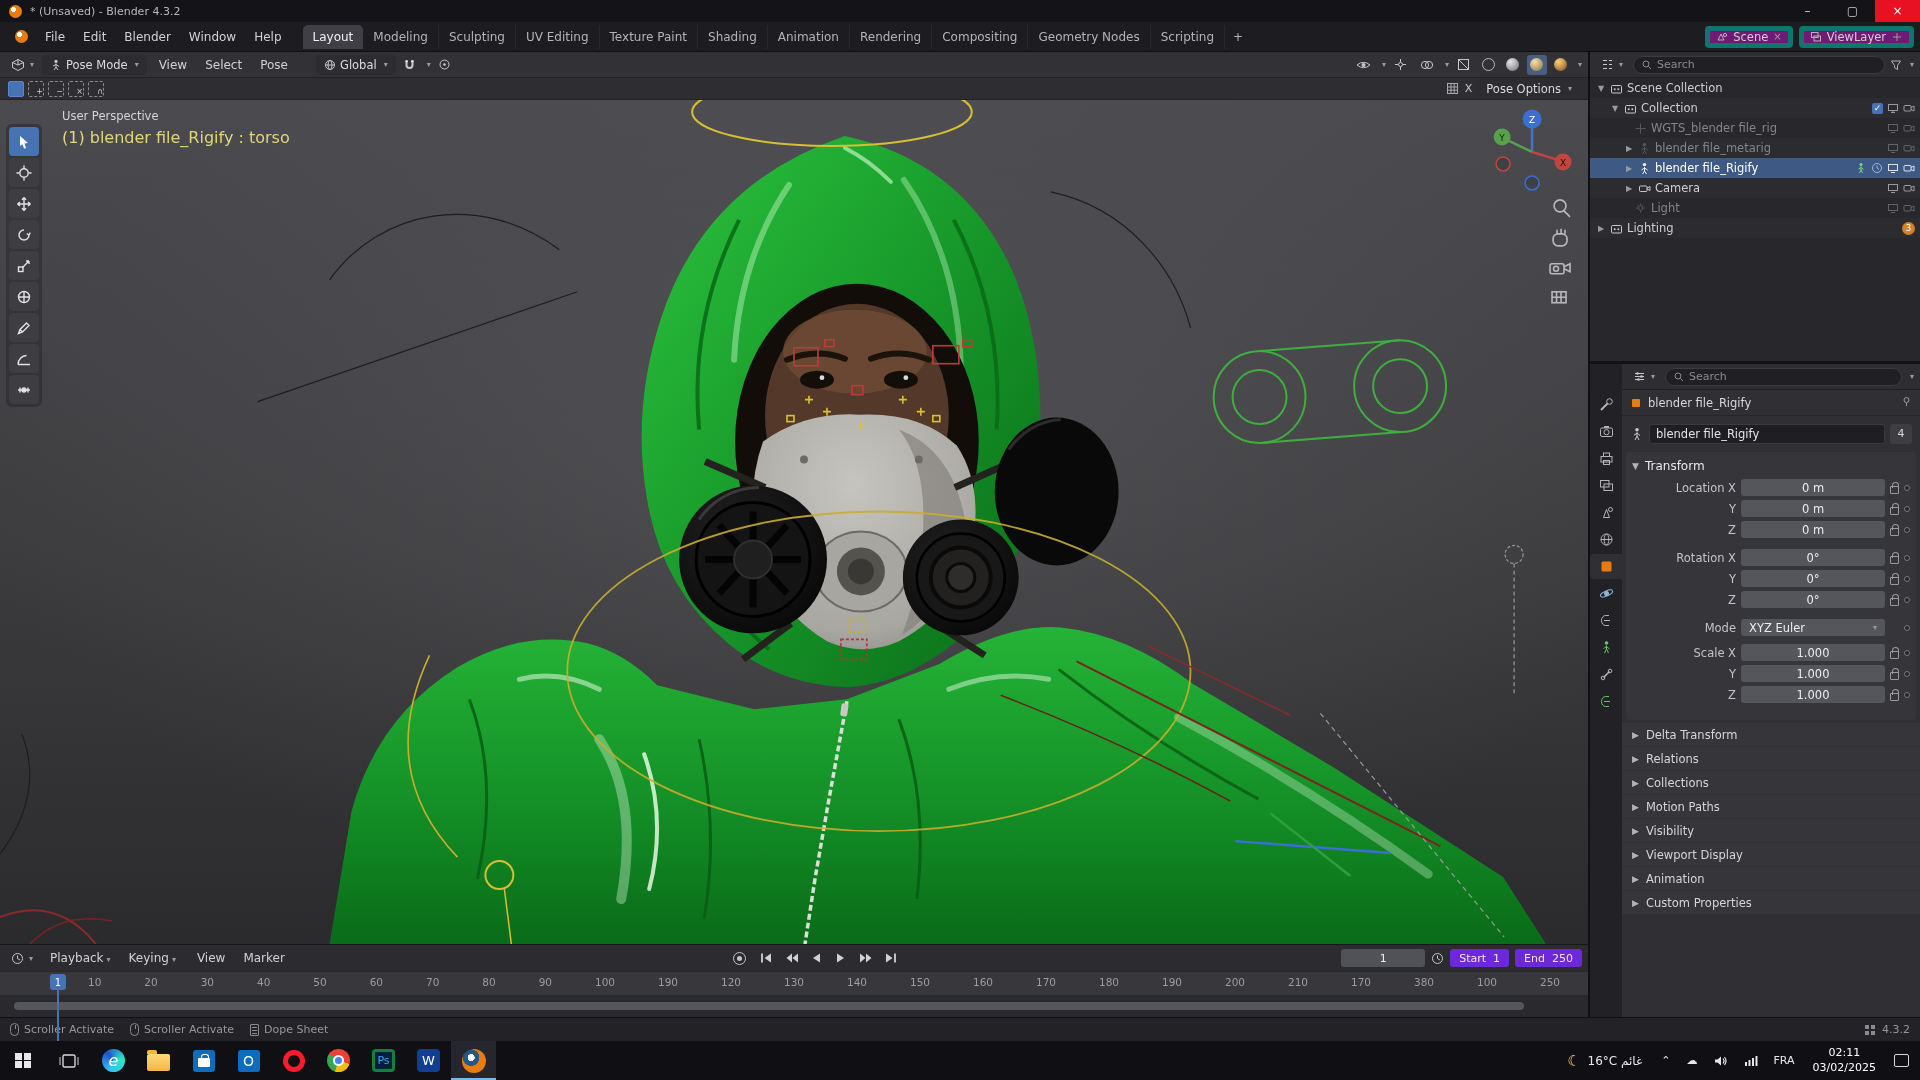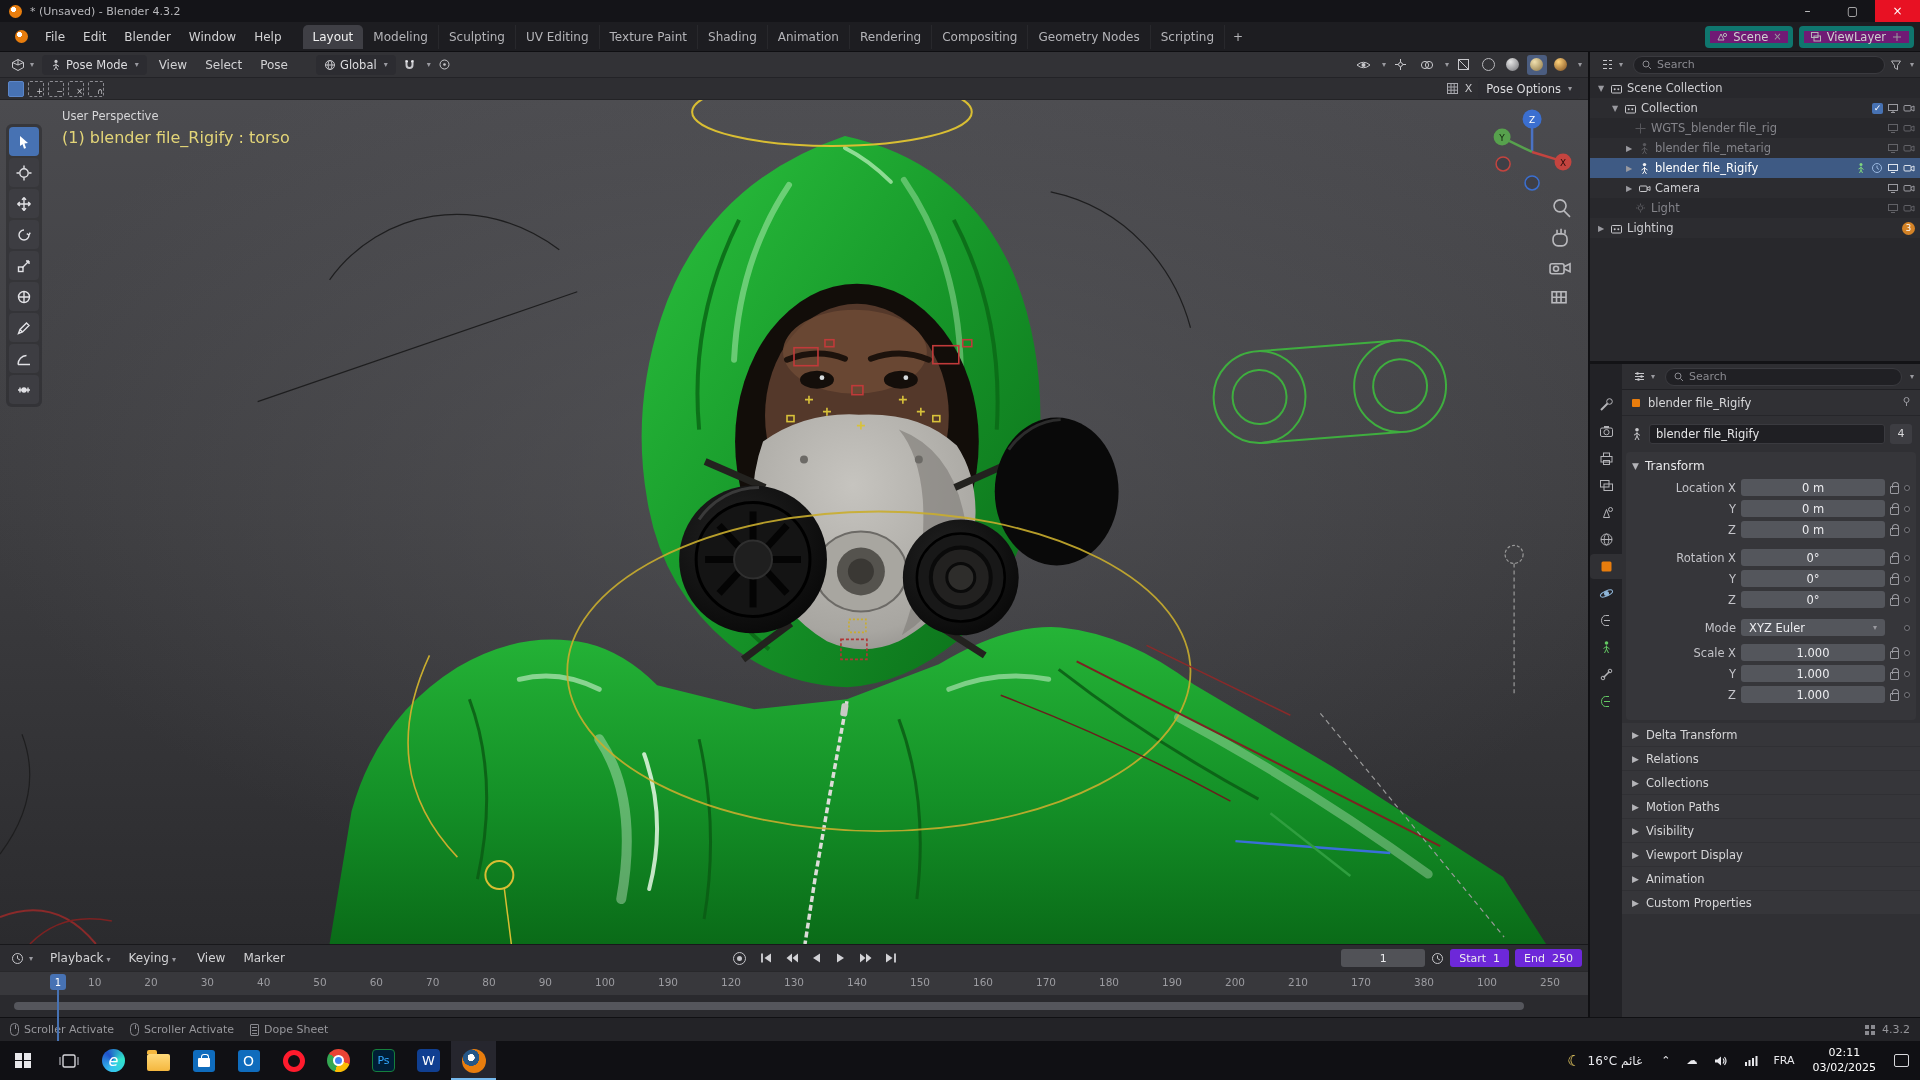--- a/index.html
+++ b/index.html
@@ -131,21 +131,21 @@
 .ic-folder{width:23px;height:17px;background:linear-gradient(#ffd97a,#f4b73f);border-radius:2px;position:relative;margin-top:4px}
 .ic-folder::before{content:"";position:absolute;top:-4px;left:0;width:10px;height:4px;background:#f4b73f;border-radius:2px 2px 0 0}
 .ic-store{width:22px;height:22px;background:#0f6cbd;border-radius:3px;position:relative}
 .ic-store::before{content:"";position:absolute;left:5px;top:8px;width:12px;height:9px;background:#fff;border-radius:1px}
 .ic-store::after{content:"";position:absolute;left:8px;top:4px;width:6px;height:5px;border:1.5px solid #fff;border-bottom:none;border-radius:3px 3px 0 0}
 .ic-outlook{width:22px;height:22px;background:#0f6cbd;border-radius:3px;color:#fff;font-size:14px;display:flex;align-items:center;justify-content:center}
 .ic-opera{width:22px;height:22px;border:5px solid #ff1b2d;border-radius:50%}
 .ic-chrome{width:23px;height:23px;border-radius:50%;background:conic-gradient(#ea4335 0 30%,#fbbc05 30% 55%,#34a853 55% 85%,#ea4335 85%);position:relative}
 .ic-chrome::before{content:"";position:absolute;left:6px;top:6px;width:11px;height:11px;background:#fff;border-radius:50%}
 .ic-chrome::after{content:"";position:absolute;left:8px;top:8px;width:7px;height:7px;background:#4285f4;border-radius:50%}
-.ic-ps{width:23px;height:23px;background:#001e36;border:1px solid #15803d;border-radius:4px;color:#31a8ff;font-size:11px;display:flex;align-items:center;justify-content:center}
+.ic-ps{width:23px;height:23px;background:#001e36;border:3px solid #15803d;border-radius:4px;color:#31a8ff;font-size:11px;display:flex;align-items:center;justify-content:center}
 .ic-word{width:23px;height:23px;background:#103f91;border-radius:4px;color:#fff;font-size:13px;display:flex;align-items:center;justify-content:center}
 .ic-blender{width:24px;height:24px;border-radius:50%;background:radial-gradient(circle at 38% 36%,#fff 0 16%,#265787 17% 38%,#e87d0d 39% 100%)}
 .tray{margin-left:auto;display:flex;align-items:center;gap:2px;padding-right:4px}
 .tray-item{display:flex;align-items:center;justify-content:center;padding:0 7px;height:100%;color:#e8e8ec;font-size:11px}
 .weather{display:flex;align-items:center;gap:7px;color:#eaeaee;font-size:12px;padding:0 10px}
 .moon{color:#f0d264;font-size:15px}
 .tray-time{text-align:center;font-size:11px;color:#fff;line-height:1.35;padding:0 9px}
 .notif{width:15px;height:13px;border:1.3px solid #d8d8dc;border-radius:2px;position:relative}
 svg text{font-family:"DejaVu Sans",sans-serif}
 </style>

